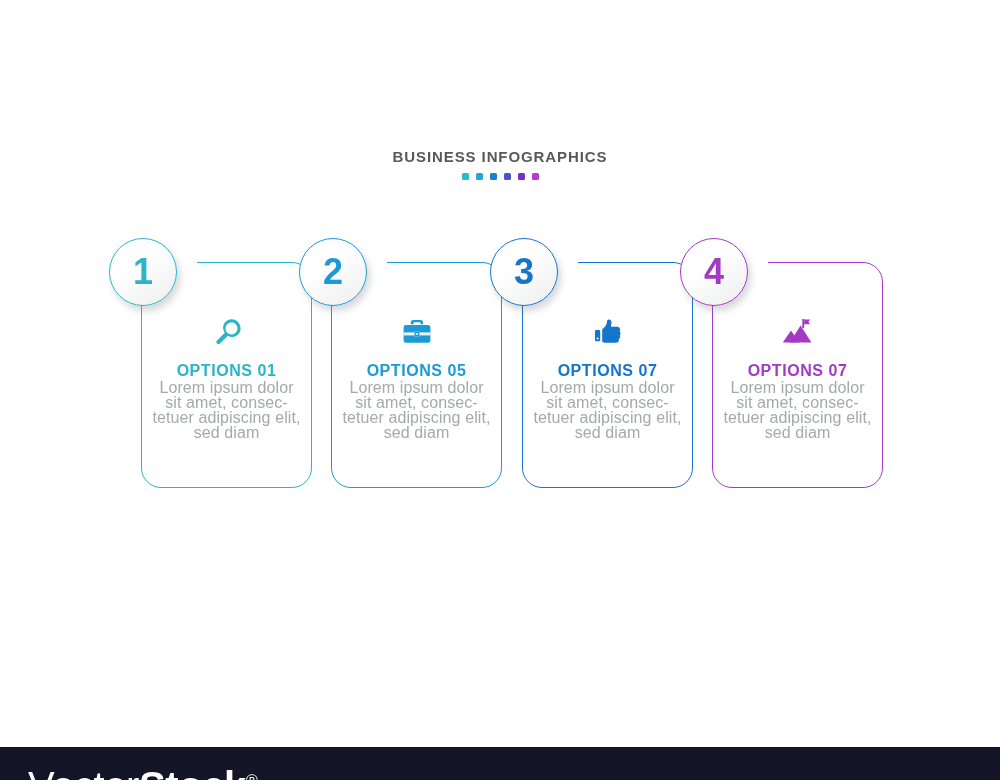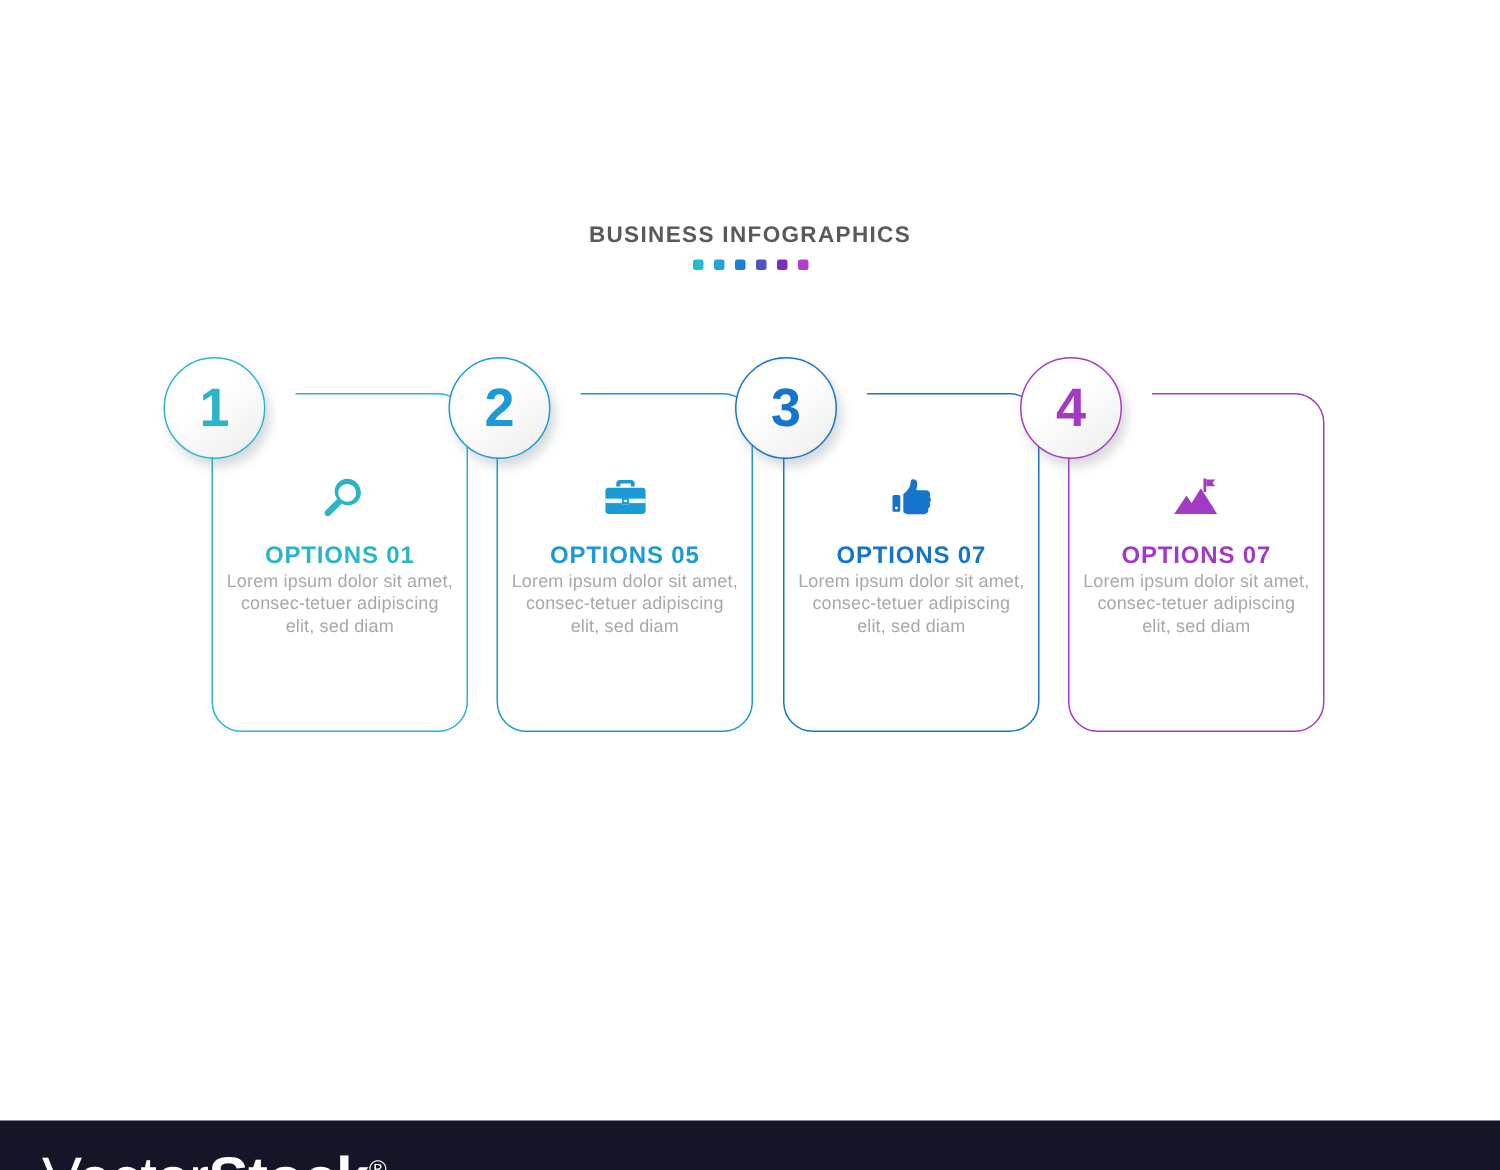--- a/index.html
+++ b/index.html
@@ -111,21 +111,21 @@
   .card-icon svg { display: block; }
 
   .card-label {
     font-size: 16px;
     font-weight: bold;
     letter-spacing: 0.55px;
     color: #2ab5c8;
   }
 
   .card-desc {
-    font-size: 12px;
+    font-size: 16px;
     line-height: 15px;
     color: #a6a8ab;
     letter-spacing: 0.1px;
   }
 
   
   .badge {
     position: absolute;
     left: -32px;
     top: -24px;

